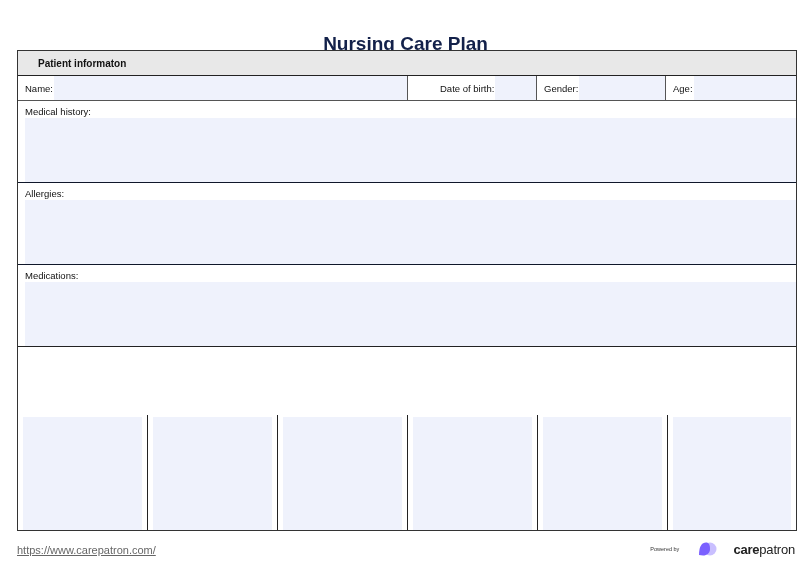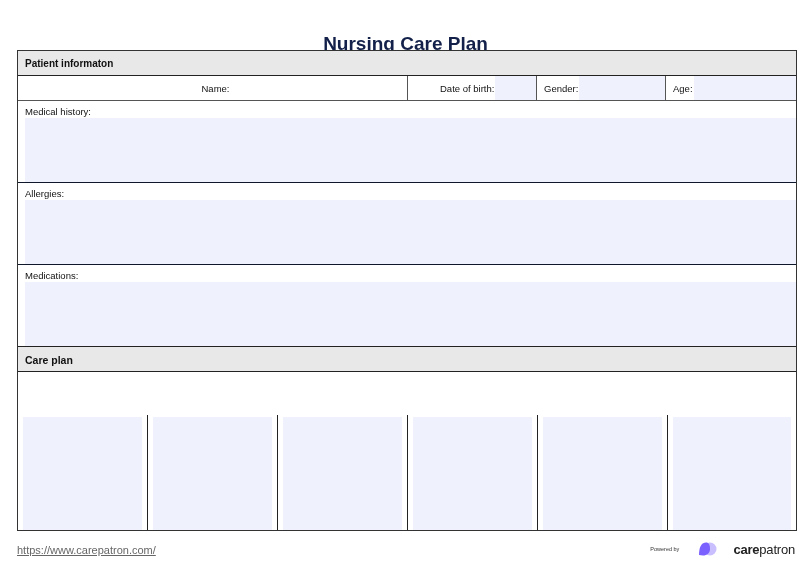--- a/index.html
+++ b/index.html
@@ -12,21 +12,21 @@
   }
 
   .frame {
     position: absolute; left: 17px; top: 50px; width: 780px; height: 481px;
     border: 1px solid #333;
   }
 
   .section-header {
     position: absolute; left: 0; width: 778px; height: 25px;
     background: #e8e8e8; border-bottom: 1px solid #222;
-    font-size: 10px; font-weight: bold; padding: 7px 0 0 7px;
+    font-size: 10px; font-weight: bold; padding: 7px 0 0 20px;
   }
 
   .info-row {
     position: absolute; left: 0; top: 25px; width: 778px; height: 25px;
     border-bottom: 1px solid #555; display: flex;
   }
   .info-cell {
     position: relative; height: 100%; border-right: 1px solid #555;
     display: flex; align-items: center; font-size: 9.5px;
   }
@@ -72,21 +72,21 @@
 </head>
 <body>
 
 <div class="title">Nursing Care Plan</div>
 
 <div class="frame">
 
   <div class="section-header" style="top:0;">Patient informaton</div>
 
   <div class="info-row">
-    <div class="info-cell" style="width:390px;flex-direction:column;">
+    <div class="info-cell" style="width:390px;">
       <span class="lbl">Name:</span>
       <span class="fill"></span>
     </div>
     <div class="info-cell" style="width:129px;padding-left:25px;">
       <span class="lbl">Date of birth:</span>
       <span class="fill"></span>
     </div>
     <div class="info-cell" style="flex:1;">
       <span class="lbl">Gender:</span>
       <span class="fill"></span>
@@ -105,21 +105,20 @@
   <div class="block" style="top:132px;">
     <span class="lbl">Allergies:</span>
     <div class="fill"></div>
   </div>
 
   <div class="block" style="top:214px; border-bottom:1px solid #222;">
     <span class="lbl">Medications:</span>
     <div class="fill"></div>
   </div>
 
-  <div class="section-header" style="top:296px; font-size:10.5px;">Care plan</div>
 
 
   <div class="care-body-row">
     <div class="care-cell" style="width:130px;">
         <div class="fill"></div>
       </div>
     <div class="care-cell" style="width:130px;">
         <div class="fill"></div>
       </div>
     <div class="care-cell" style="width:130px;">

